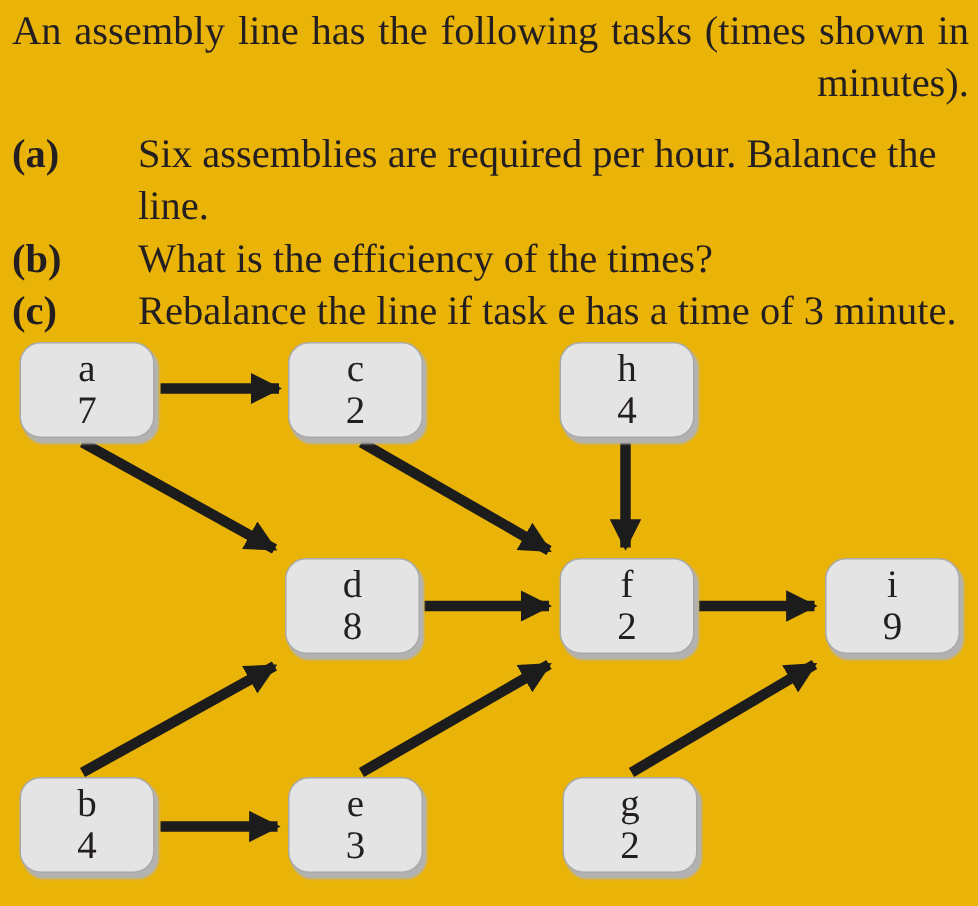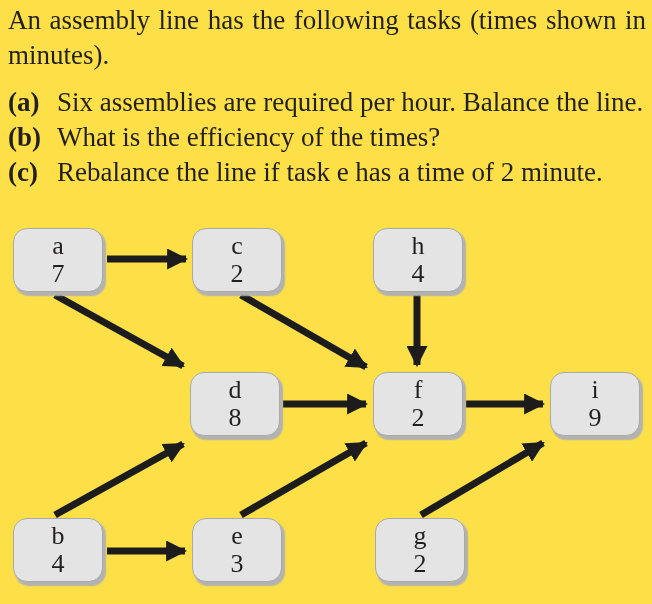--- a/index.html
+++ b/index.html
@@ -1,47 +1,47 @@
 <!DOCTYPE html>
 <html style="--node-fill: #e4e4e5; --node-border: #a9a9a9; --node-shadow: #b2b2b2; --ink: #231f20;"><head>
 <meta charset="utf-8">
 <style>
   html, body { margin: 0; padding: 0; }
   .page {
     position: relative;
     width: 652px;
     height: 604px;
-    background: #fde047;
+    background: #eab308;
     overflow: hidden;
     font-family: "Liberation Serif", serif;
     color: var(--ink, #231f20);
   }
   .text-block {
     position: absolute;
     left: 8px;
     top: 3px;
     width: 638px;
     font-size: 27px;
     line-height: 35px;
   }
   .intro-line1 {
     display: block;
     text-align: justify;
     text-align-last: justify;
     white-space: normal;
   }
-  .intro-line2 { display: block; }
+  .intro-line2 { display: block; text-align: right; }
   .q-list { margin-top: 12px; }
   .q-item { display: flex; }
   .q-label {
     font-weight: bold;
     width: 49px;
     flex: none;
   }
-  .q-text { flex: 1; }
+  .q-text { flex: 1; margin-left: 35px; }
   .diagram {
     position: absolute;
     left: 0; top: 0;
     width: 652px; height: 604px;
   }
   .arrows {
     position: absolute;
     left: 0; top: 0;
   }
   .node {
@@ -75,21 +75,21 @@
       <div class="q-item">
         <span class="q-label">(a)</span>
         <span class="q-text">Six assemblies are required per hour. Balance the line.</span>
       </div>
       <div class="q-item">
         <span class="q-label">(b)</span>
         <span class="q-text">What is the efficiency of the times?</span>
       </div>
       <div class="q-item">
         <span class="q-label">(c)</span>
-        <span class="q-text">Rebalance the line if task e has a time of 2 minute.</span>
+        <span class="q-text">Rebalance the line if task e has a time of 3 minute.</span>
       </div>
     </div>
   </div>
 
   <div class="diagram">
     <svg class="arrows" width="652" height="604" viewBox="0 0 652 604">
       <defs>
         <marker id="ah" viewBox="0 0 10 10" refX="9" refY="5" markerWidth="3" markerHeight="3" orient="auto">
           <path d="M0,0 L10,5 L0,10 Z" fill="#1c1c1c"></path>
         </marker>

